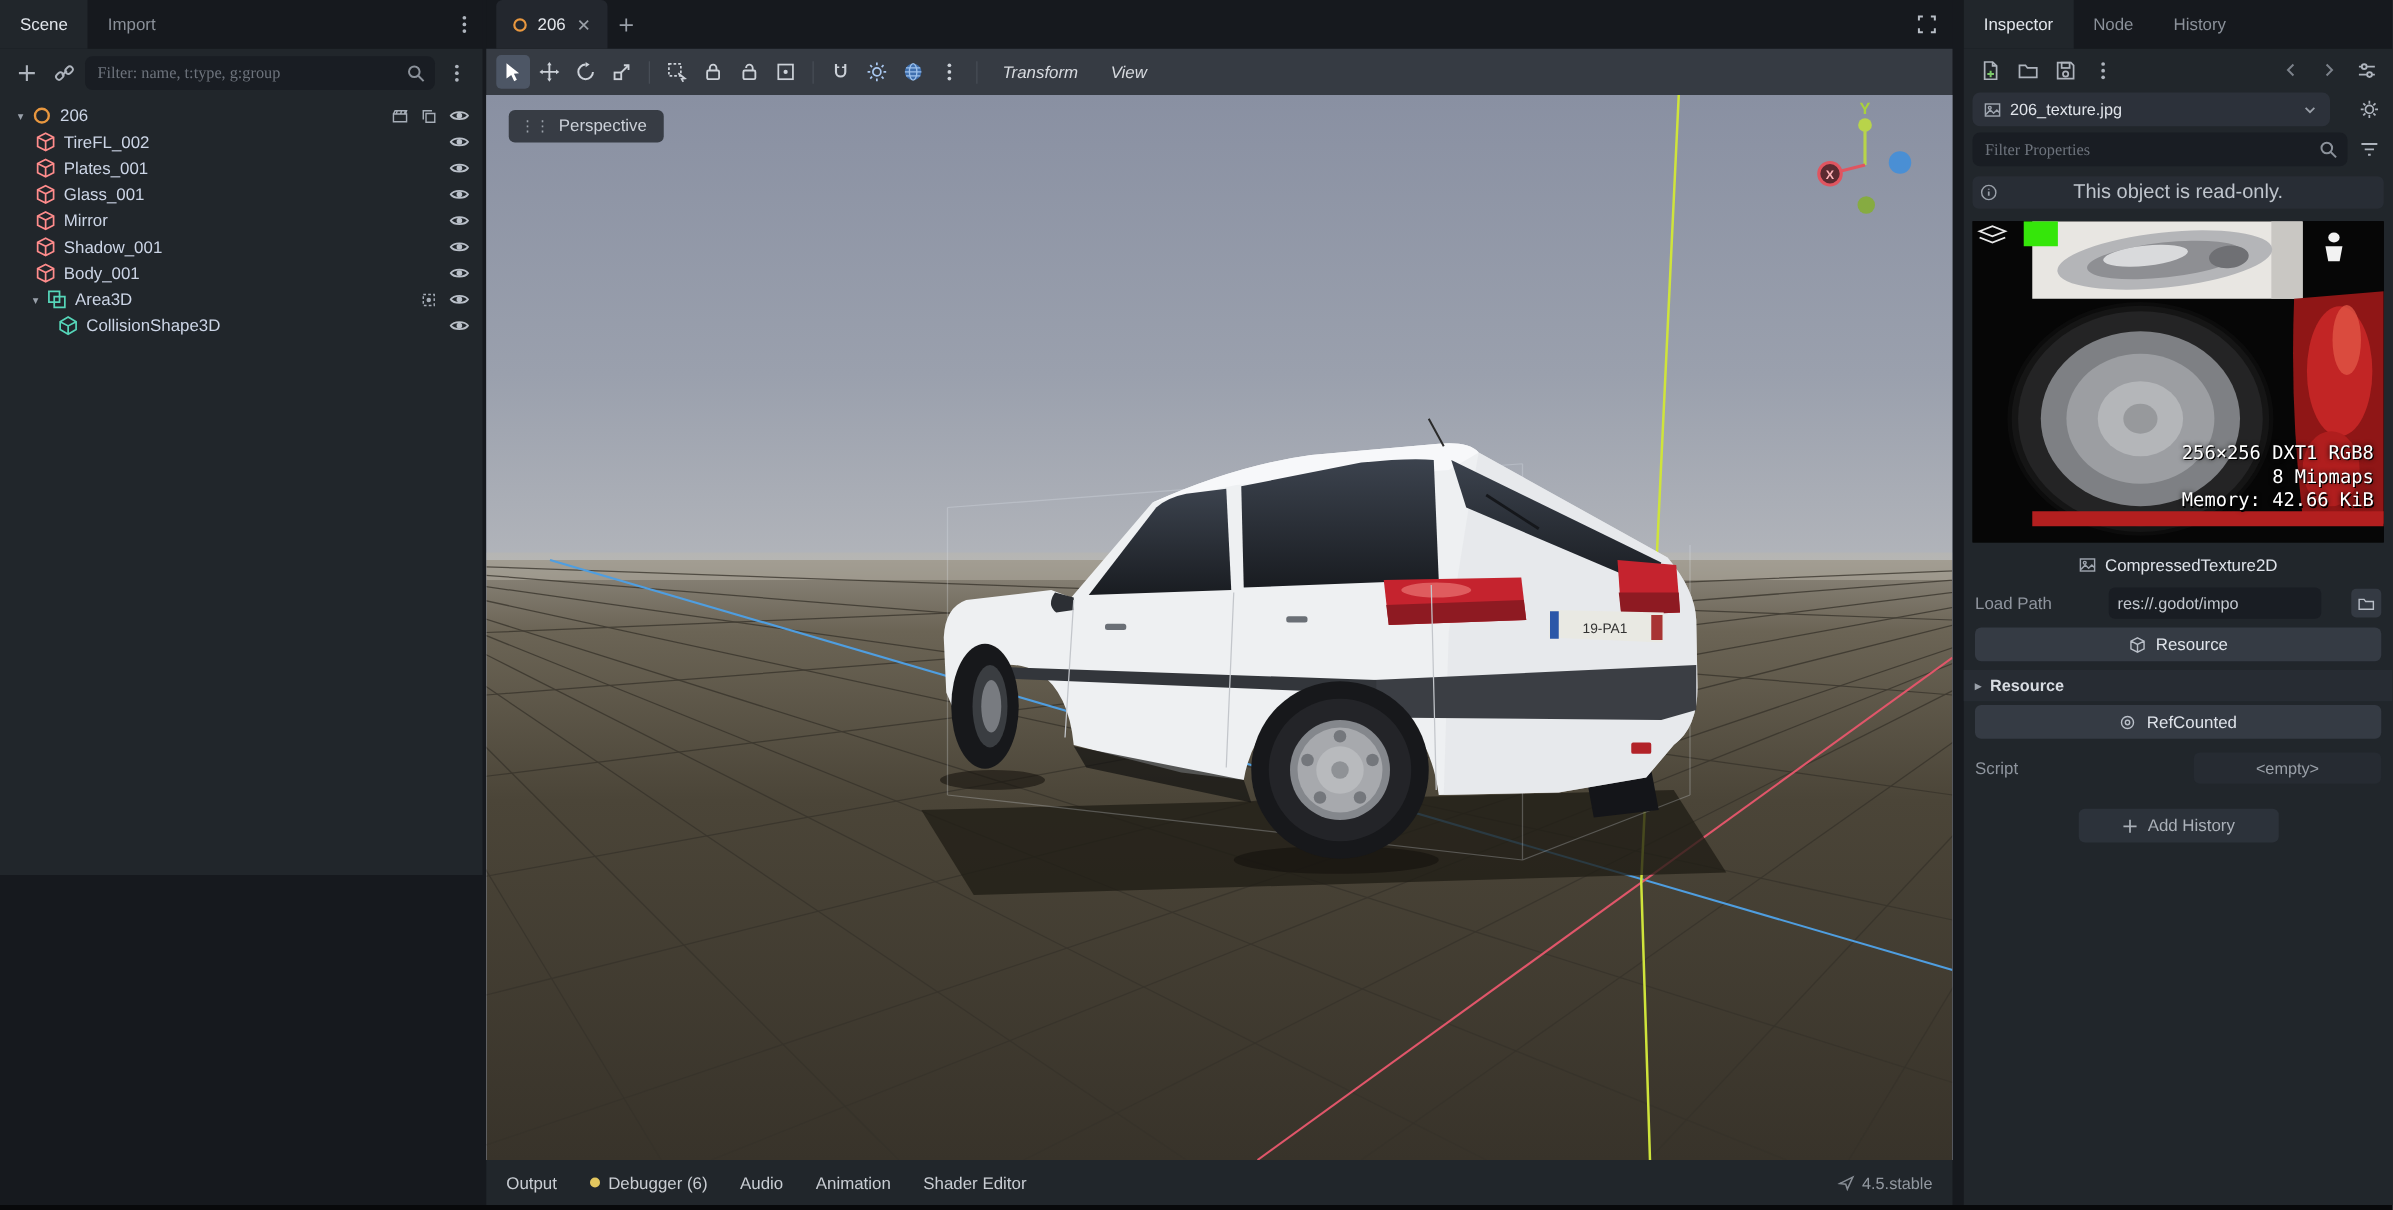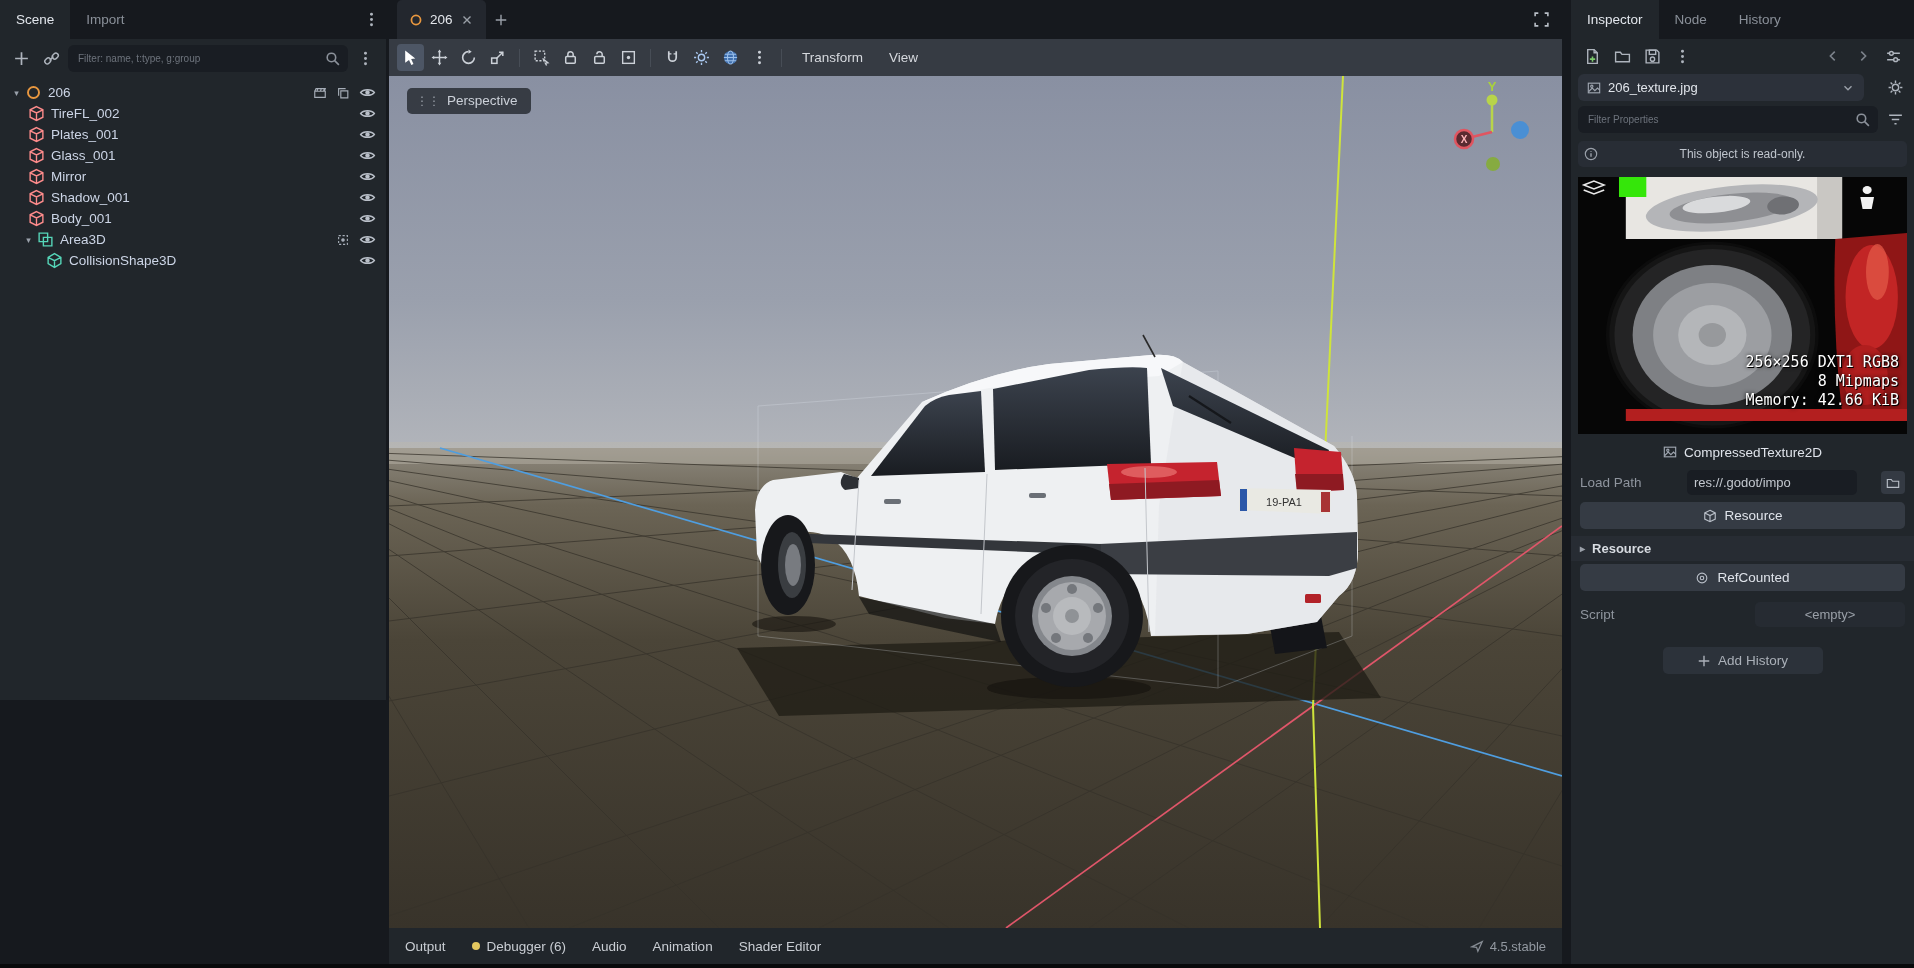--- a/index.html
+++ b/index.html
@@ -18,40 +18,40 @@
   .i14 { width:14px; height:14px; display:block; }
   input { outline:none; border:none; }
 
   
   .dock-left { position:absolute; left:0; top:0; width:386px; height:700px; }
   .dock-left .panel { position:absolute; top:39px; left:0; right:0; bottom:0; background:#21262b; }
   .scene-toolbar { height:38px; display:flex; align-items:center; gap:4px; padding:0 8px; }
   .scene-toolbar .ibtn { width:26px; height:26px; }
   .filter-wrap { position:relative; flex:1; }
   .filter-input { width:100%; height:27px; background:#191d23; border-radius:6px;
-                  color:#c7ccd4; font-size:10px; padding:0 30px 0 10px; }
+                  color:#c7ccd4; font-size:13px; padding:0 30px 0 10px;font-family:Liberation Serif, serif; }
   .filter-input::placeholder { color:#6d737c; }
   .filter-glass { position:absolute; right:7px; top:5px; color:#8b919a; }
   .tree { padding-top:5px; }
   .trow { height:21px; display:flex; align-items:center; padding-right:10px; font-size:13.5px; }
   .trow .arrow { width:17px; text-align:center; font-size:9px; color:#9aa1ab; flex:none; }
   .trow .sp0 { width:8px; flex:none; } .trow .sp1 { width:28px; flex:none; } .trow .sp2 { width:46px; flex:none; }
   .nname { color:#ccd5e6; margin-left:6px; white-space:nowrap; }
   .grow { flex:1; }
   .badge { color:#a6adb7; margin-right:9px; display:flex; }
   .eye { color:#b9bfc8; display:flex; }
 
   
   .center { position:absolute; left:389px; top:0; width:1173px; height:964px; }
   .center .tabbar { padding-left:8px; }
   .scene-tab { display:flex; align-items:center; gap:7px; padding:0 12px; background:#23272e;
                color:#e4e7ec; font-size:13.5px; border-radius:5px 5px 0 0; }
   .tab-plus { width:30px; display:flex; align-items:center; justify-content:center; color:#9aa0a9; }
   .expand-corner { margin-left:auto; margin-right:12px; display:flex; align-items:center; color:#b9bfc7; }
-  .vp-toolbar { height:37px; background:#363b43; display:flex; align-items:center; gap:2px; padding:0 8px; }
+  .vp-toolbar { height:37px; background:#363b43; display:flex; align-items:center; gap:2px; padding:0 8px;font-style:italic; }
   .vbtn { width:27px; height:27px; border-radius:4px; display:flex; align-items:center;
           justify-content:center; color:#ccd1d8; }
   .vbtn.active { background:#4d5665; color:#fff; }
   .vbtn.lit { color:#a9c7ef; }
   .vsep { width:1px; height:18px; background:#474d56; margin:0 6px; }
   .vmenu { padding:0 12px; height:27px; display:flex; align-items:center; color:#d6d9de; font-size:13.5px; }
   .viewport { position:absolute; left:0; top:76px; width:1173px; height:852px; overflow:hidden; background:#9aa0ad; }
   .persp-pill { position:absolute; left:18px; top:12px; background:rgba(37,41,48,.82);
                 border-radius:5px; padding:5px 13px 6px 9px; color:#ccd1d9; font-size:13.5px;
                 display:flex; gap:7px; align-items:center; }
@@ -67,21 +67,21 @@
   .dock-right { position:absolute; left:1571px; top:0; width:343px; height:964px; }
   .dock-right .panel { position:absolute; top:39px; left:0; right:0; bottom:0; background:#21262b;
                        display:flex; flex-direction:column; }
   .insp-toolbar { height:34px; display:flex; align-items:center; gap:6px; padding:0 9px; }
   .insp-toolbar .ibtn { width:24px; height:24px; }
   .resource-row { display:flex; align-items:center; gap:19px; padding:1px 7px 3px; }
   .res-dd { flex:1; height:27px; background:#2c313a; border-radius:6px; display:flex;
             align-items:center; gap:7px; padding:0 9px; color:#e0e4ea; font-size:13px; }
   .filter-row { display:flex; align-items:center; gap:5px; padding:2px 7px 4px; }
   .banner { margin:4px 7px; height:26px; background:#282d35; border-radius:5px; position:relative;
-            display:flex; align-items:center; justify-content:center; color:#bfc5cd; font-size:12px; }
+            display:flex; align-items:center; justify-content:center; color:#bfc5cd; font-size:16px; }
   .banner .ibtn { position:absolute; left:6px; }
   .tex-preview { margin:6px 7px 4px; height:257px; background:#000; position:relative; }
   .tex-overlay { position:absolute; right:8px; bottom:24px; text-align:right;
                  font-family:"DejaVu Sans Mono", monospace; font-size:15px; line-height:19px;
                  color:#fff; text-shadow:1px 1px 0 #000, 0 0 4px #000; }
   .textype-row { height:28px; display:flex; align-items:center; justify-content:center; gap:7px;
                  color:#dfe3ea; font-size:13.5px; }
   .loadpath-row { display:flex; align-items:center; gap:24px; padding:4px 9px; }
   .prop-label { color:#8f959e; font-size:13.5px; }
   .path-field { flex:1; height:25px; background:#191d23; border-radius:5px; color:#c3c8cf;

